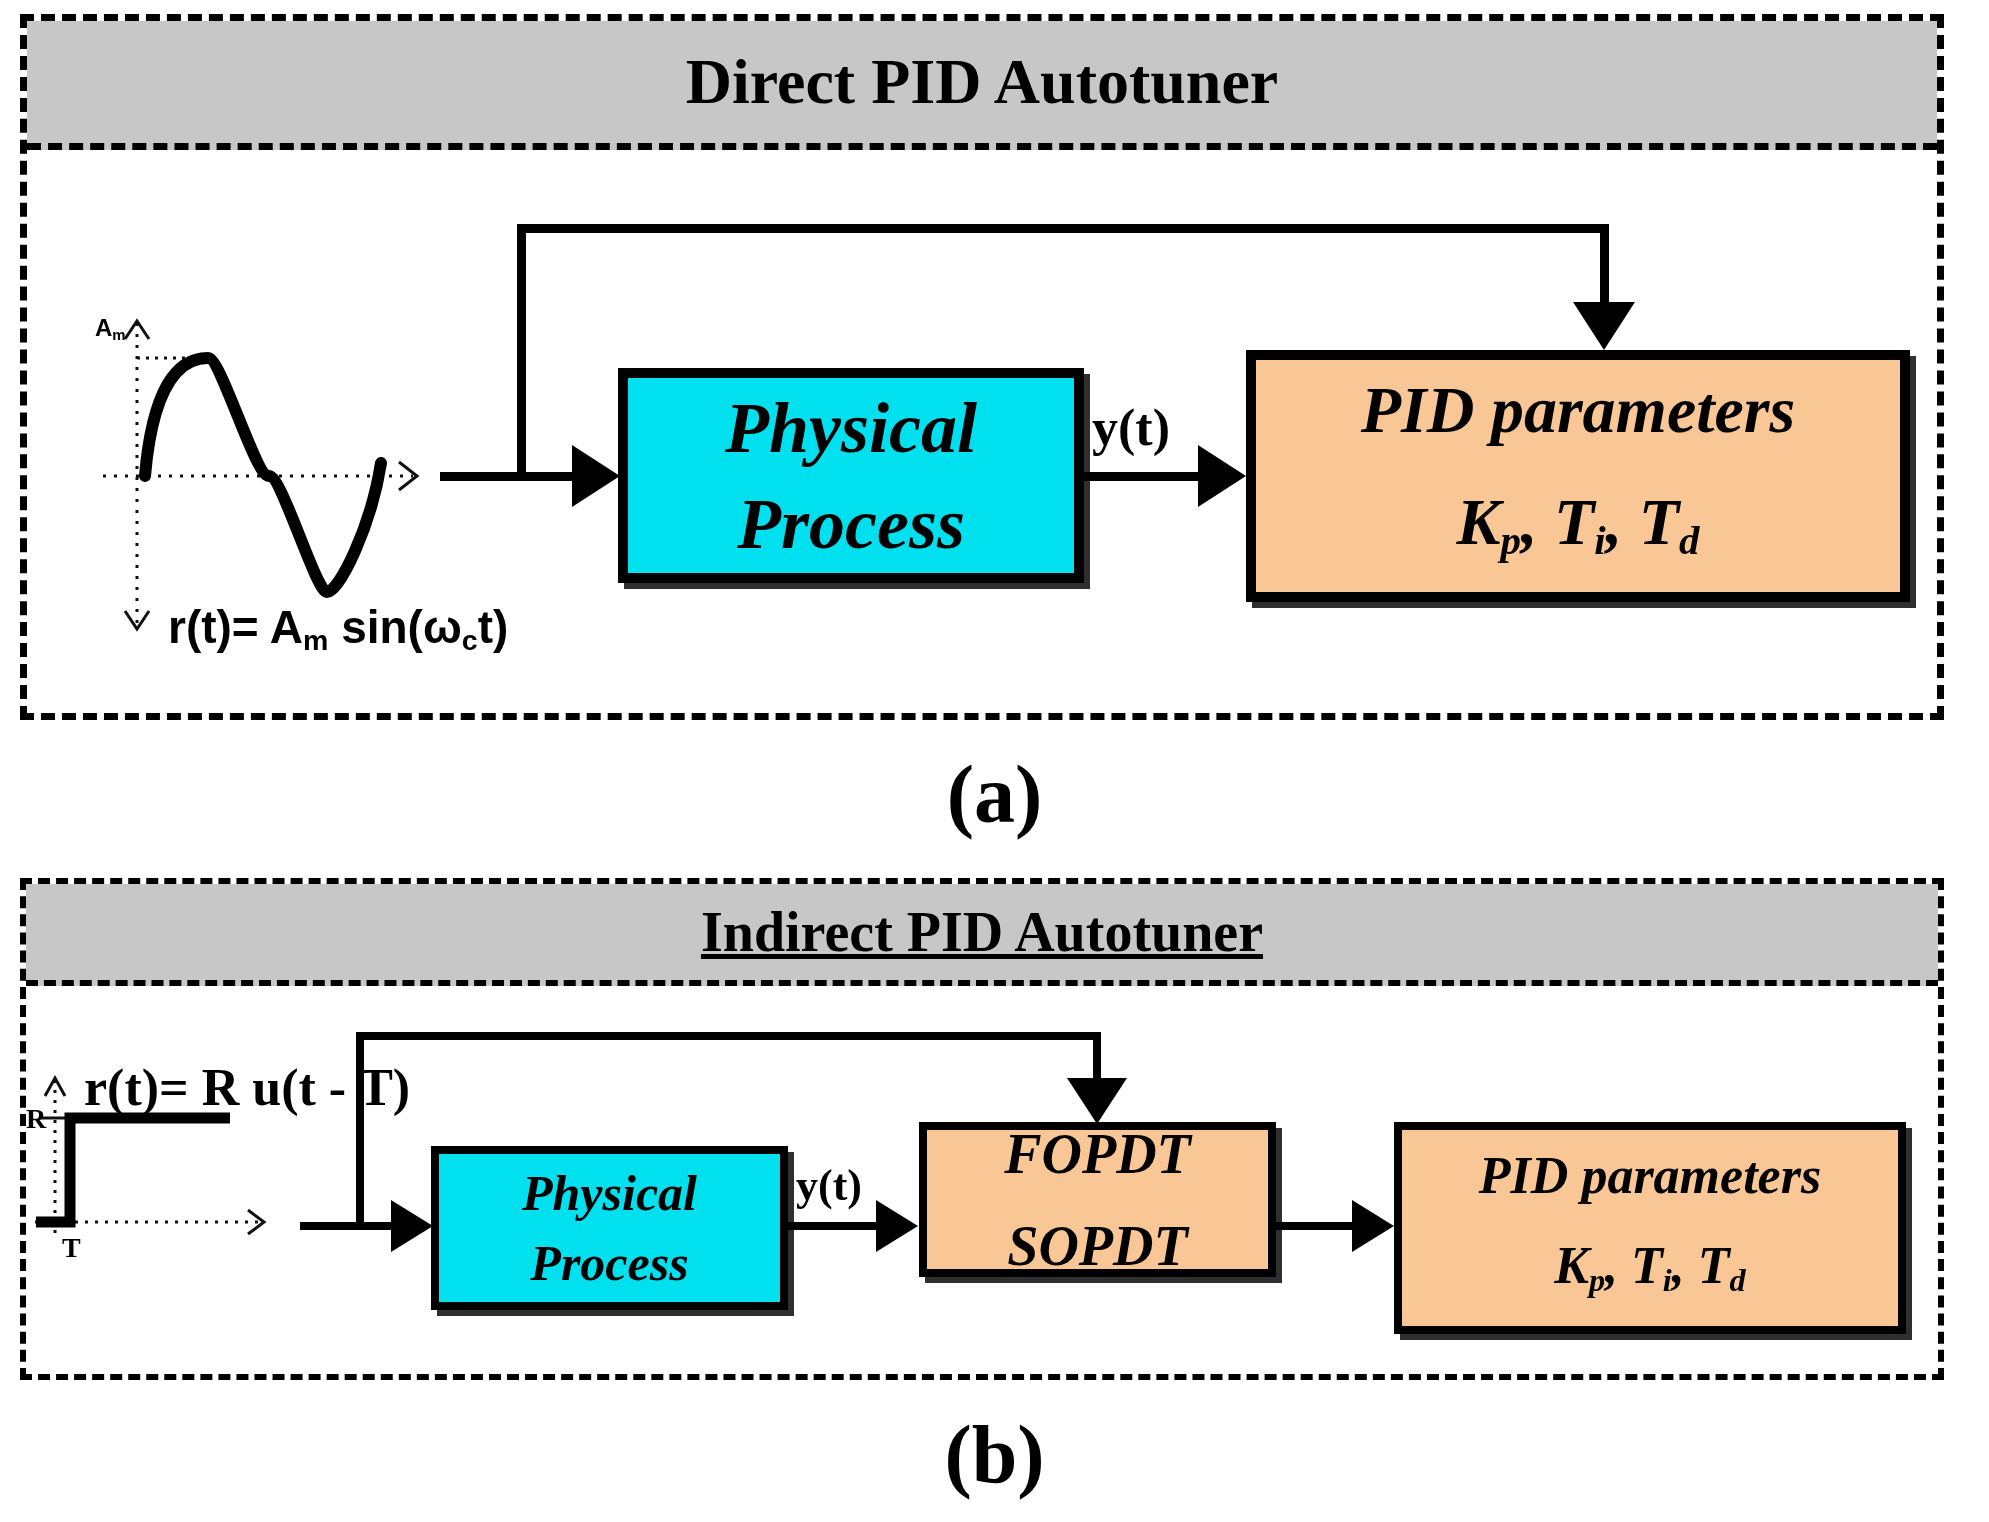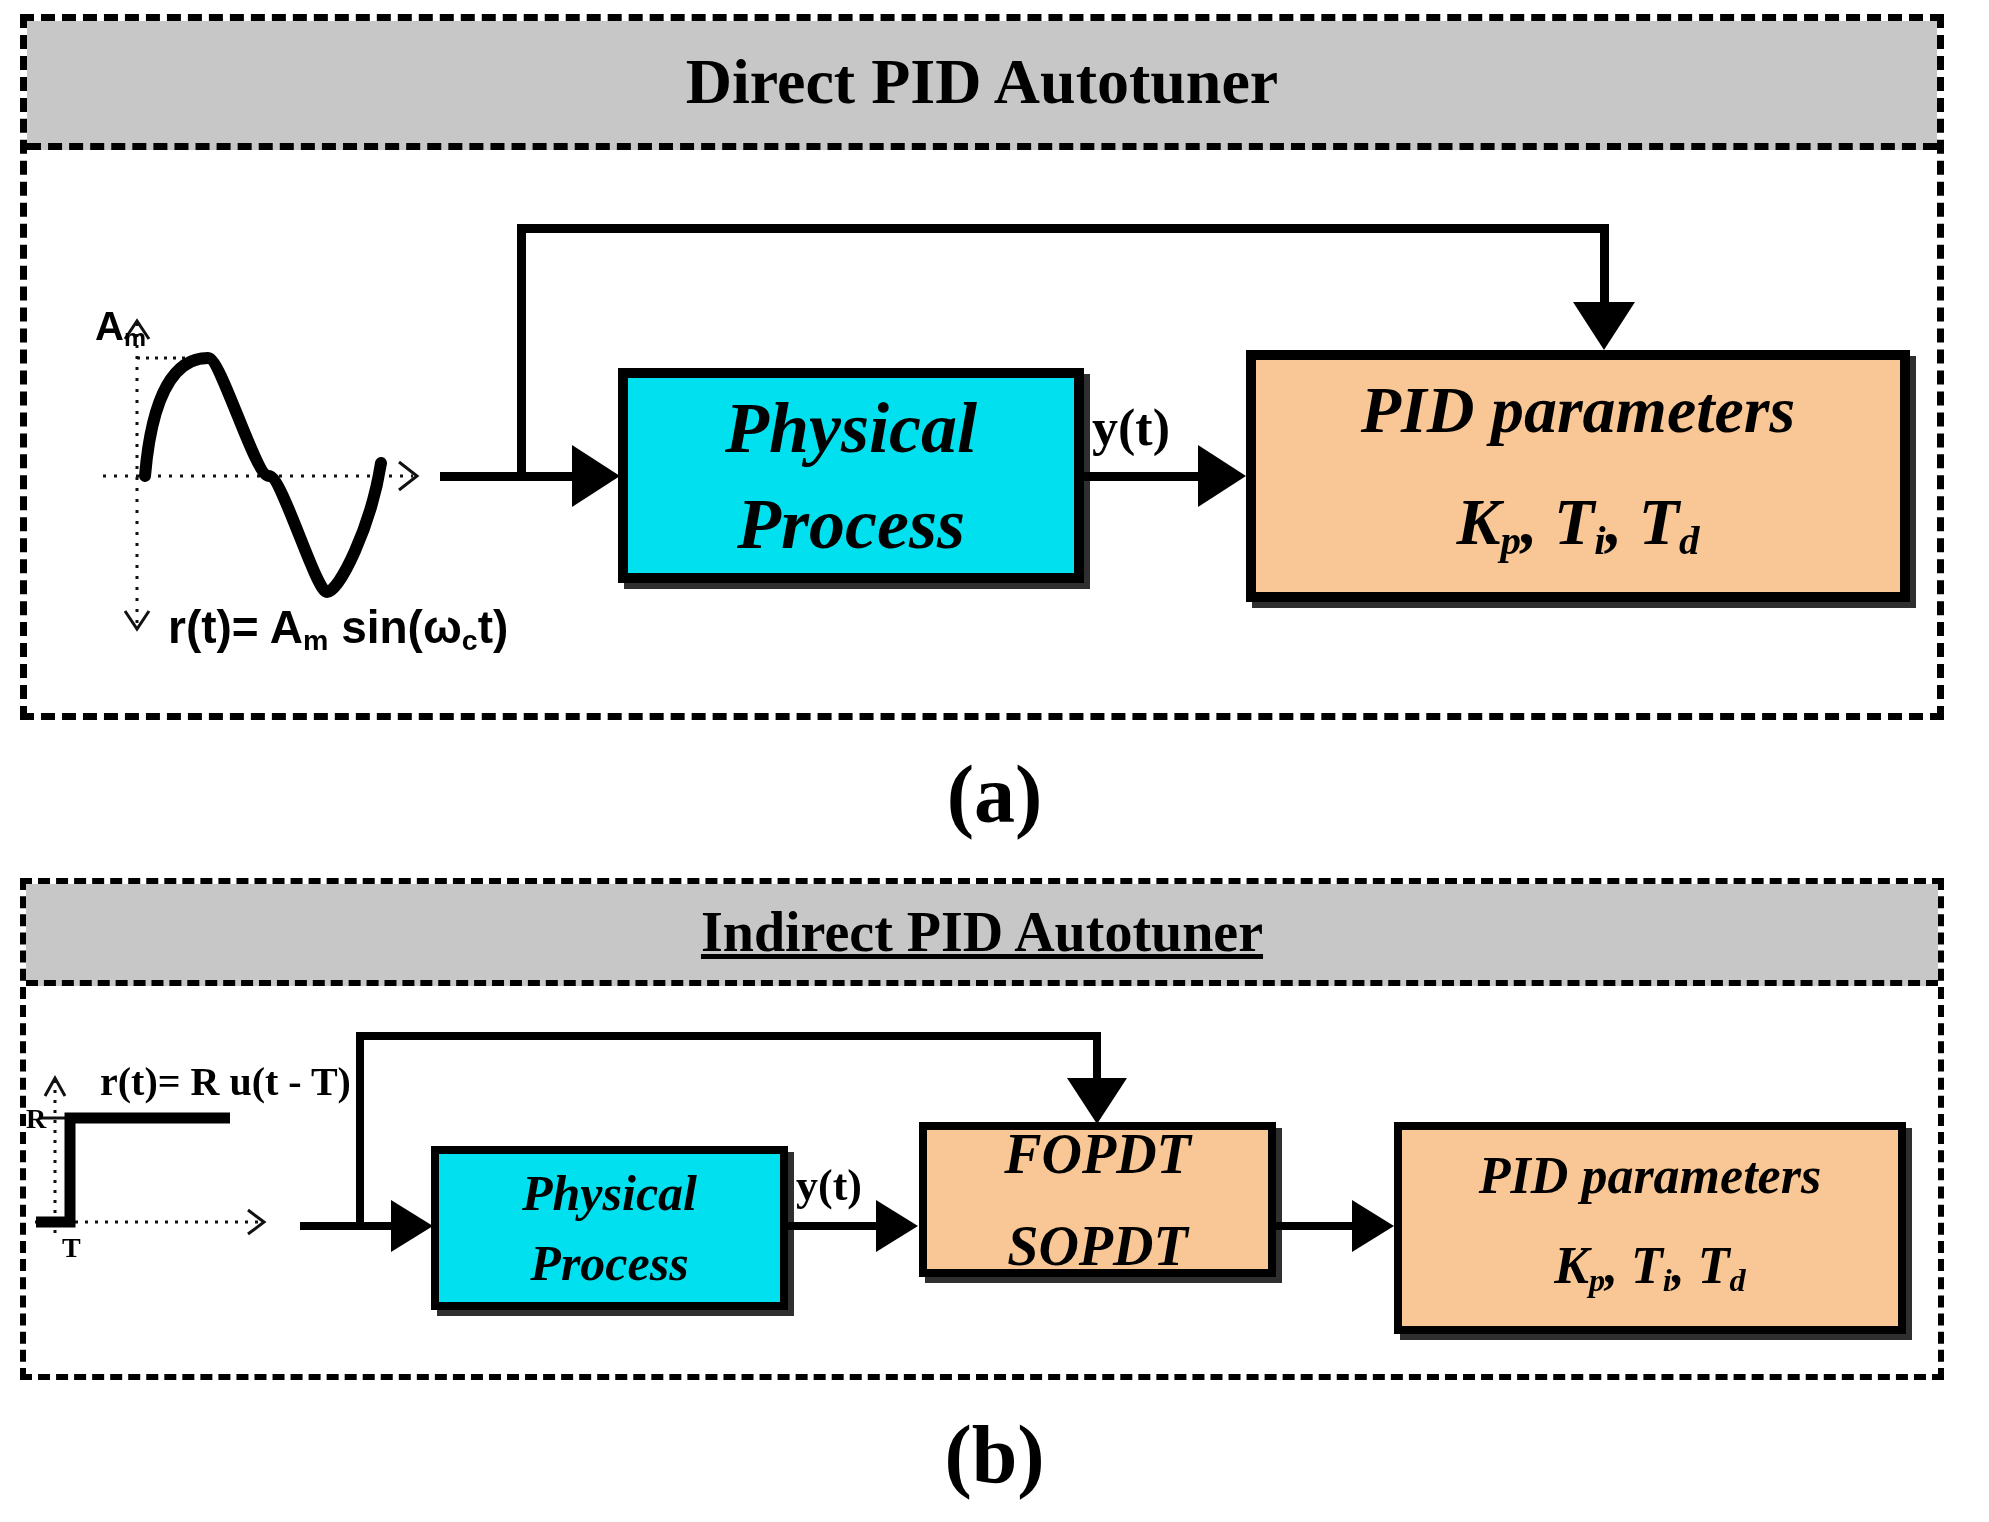--- a/index.html
+++ b/index.html
@@ -50,21 +50,21 @@
 
 <svg class="abs" style="left:85px;top:295px;" width="350" height="360" viewBox="0 0 350 360">
   <path d="M 52 28 L 52 332" stroke="#111" stroke-width="3" stroke-dasharray="3 8" fill="none"></path>
   <path d="M 40 44 L 52 26 L 64 44" stroke="#111" stroke-width="3" fill="none"></path>
   <path d="M 40 316 L 52 334 L 64 316" stroke="#111" stroke-width="3" fill="none"></path>
   <path d="M 18 181 L 328 181" stroke="#111" stroke-width="3" stroke-dasharray="3 8" fill="none"></path>
   <path d="M 314 167 L 332 181 L 314 195" stroke="#111" stroke-width="3" fill="none"></path>
   <path d="M 52 63 L 118 63" stroke="#111" stroke-width="3" stroke-dasharray="3 6" fill="none"></path>
   <path d="M 60 181 C 70 63, 112 63, 123 63 C 136 63, 170 181, 184 181 C 197 181, 231 297, 242 297 C 254 297, 286 232, 296 168" stroke="#000" stroke-width="12" fill="none" stroke-linecap="round"></path>
 </svg>
-<div class="signal-label sans" style="left:95px;top:304px;font-size:40px;">
+<div class="signal-label sans" style="left:95px;top:314px;font-size:24px;">
   <span>A</span><span class="subsc">m</span>
 </div>
 <div class="signal-label sans" style="left:168px;top:600px;font-size:46px;">
   <span>r(t)= A</span><span class="subsc">m</span><span> sin(ω</span><span class="subsc">c</span><span>t)</span>
 </div>
 
 <div class="block process serif" style="left:618px;top:368px;width:466px;height:215px;font-size:72px;line-height:96px;">
   <span>Physical</span>
   <span>Process</span>
 </div>
@@ -96,21 +96,21 @@
 <svg class="abs" style="left:20px;top:1050px;" width="300" height="220" viewBox="0 0 300 220">
   <path d="M 35 30 L 35 190" stroke="#111" stroke-width="3" stroke-dasharray="3 7" fill="none"></path>
   <path d="M 25 46 L 35 28 L 45 46" stroke="#111" stroke-width="3" fill="none"></path>
   <path d="M 15 172 L 240 172" stroke="#111" stroke-width="3" stroke-dasharray="3 7" fill="none"></path>
   <path d="M 228 160 L 244 172 L 228 184" stroke="#111" stroke-width="3" fill="none"></path>
   <path d="M 20 68 L 48 68" stroke="#111" stroke-width="3" fill="none"></path>
   <path d="M 16 172 L 50 172 L 50 68 L 210 68" stroke="#000" stroke-width="11" fill="none"></path>
   <text x="6" y="78" font-family="Liberation Serif, serif" font-size="28">R</text>
   <text x="42" y="207" font-family="Liberation Serif, serif" font-size="28">T</text>
 </svg>
-<div class="signal-label serif" style="left:100px;top:1058px;font-size:40px;">r(t)= R u(t - T)</div>
+<div class="signal-label serif" style="left:84px;top:1058px;font-size:52px;">r(t)= R u(t - T)</div>
 
 <div class="line" style="left:300px;top:1222px;width:95px;height:8px;"></div>
 <div class="arrow-right small" style="left:391px;top:1200px;"></div>
 
 <div class="block process serif" style="left:431px;top:1146px;width:357px;height:164px;font-size:50px;line-height:70px;border-width:8px;">
   <span>Physical</span>
   <span>Process</span>
 </div>
 
 <div class="signal-label serif" style="left:796px;top:1160px;font-size:44px;">y(t)</div>

